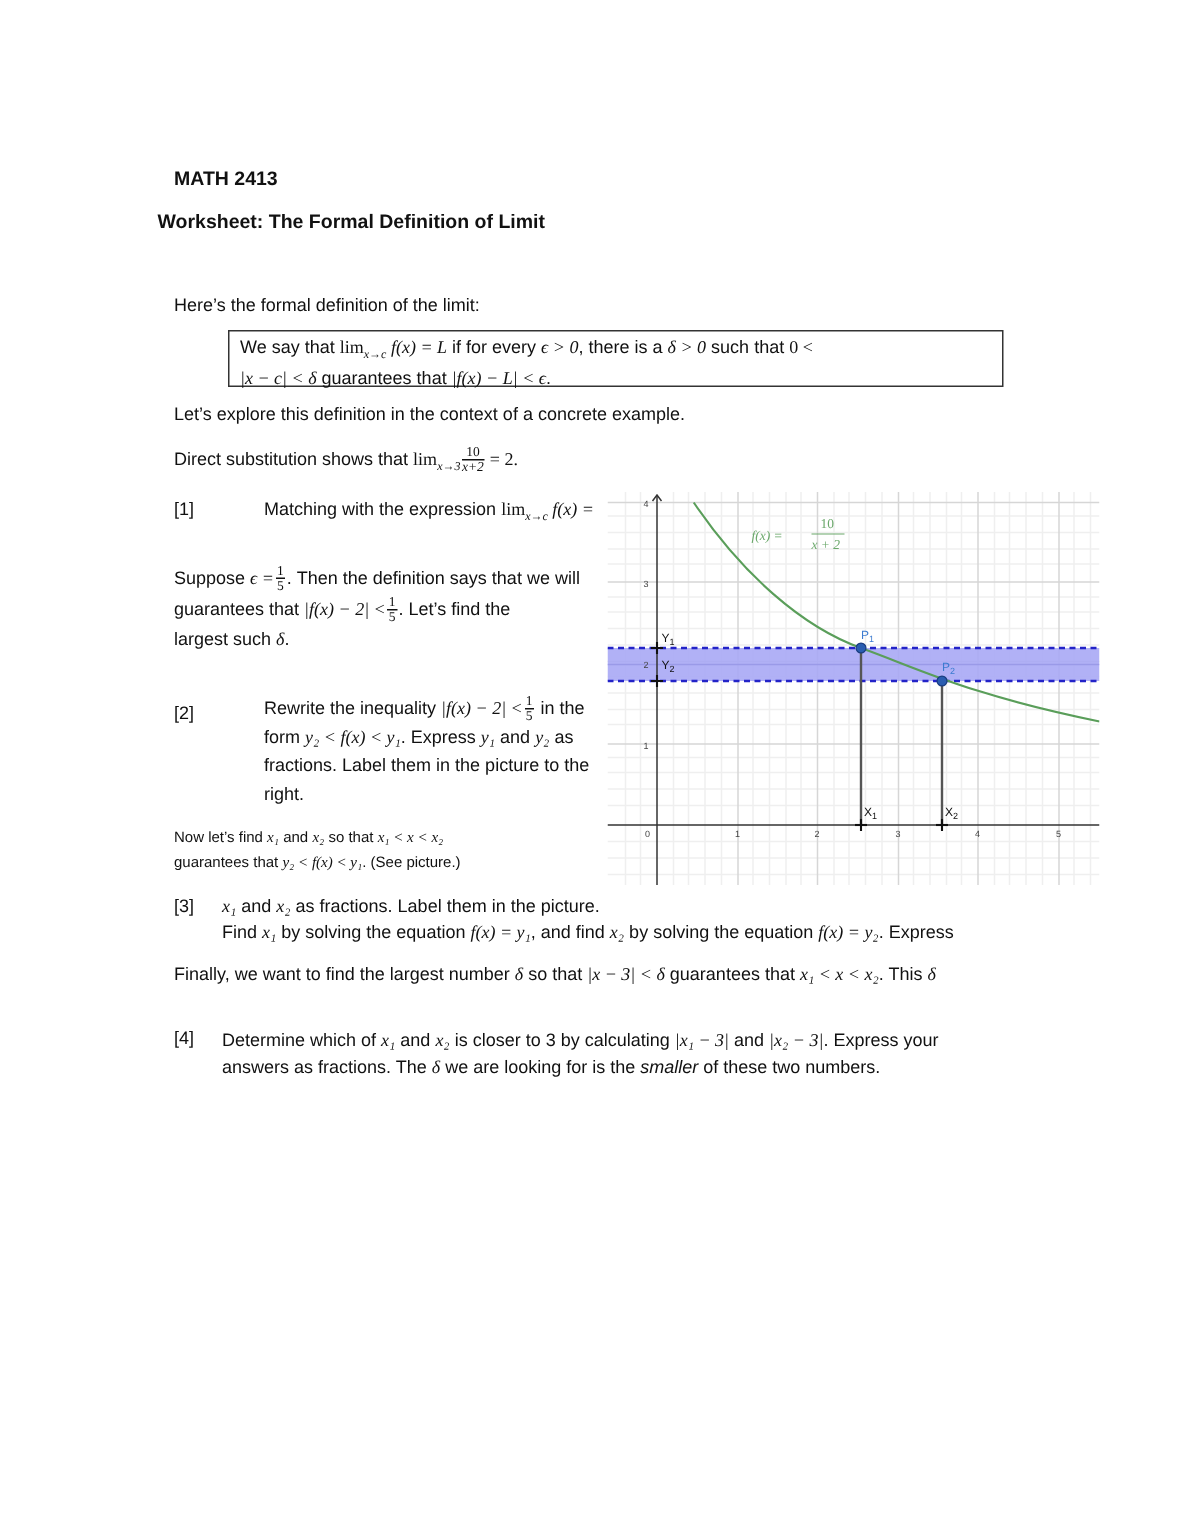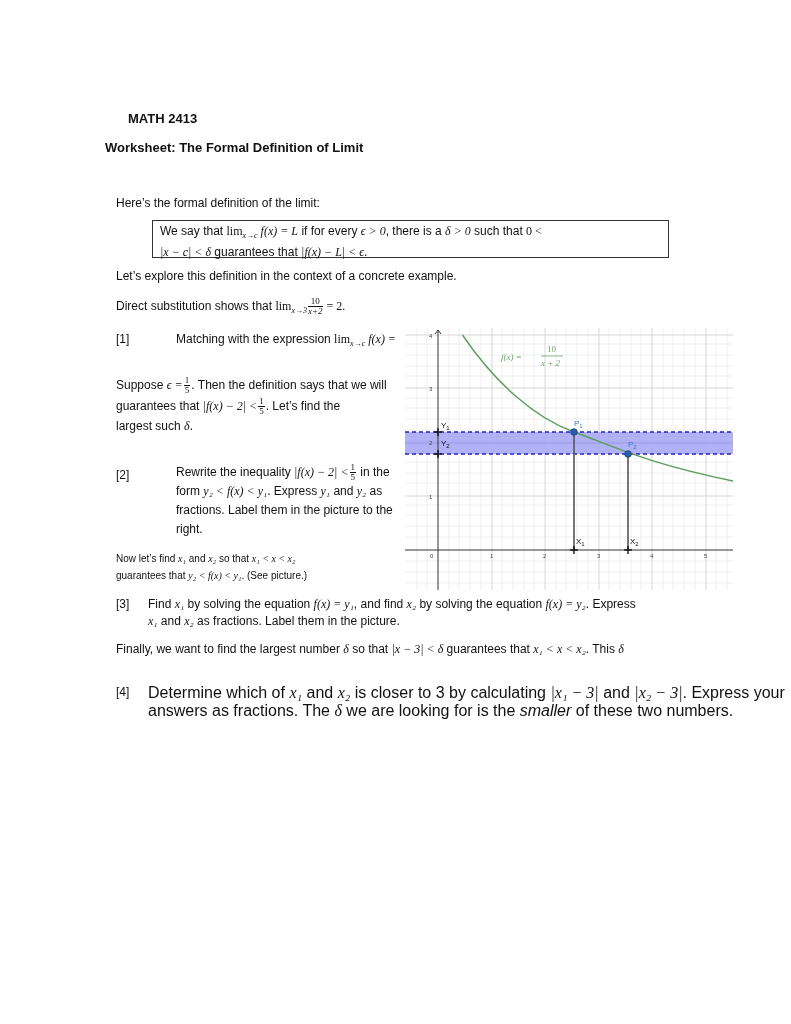--- a/index.html
+++ b/index.html
@@ -16,21 +16,21 @@
             box-sizing:border-box; padding:2px 7px; line-height:16px; font-size:12px; }
   .frac { display:inline-block; vertical-align:middle; text-align:center; font-size:9px; line-height:9px; margin:0 1px; }
   .frac .n { display:block; border-bottom:1px solid #111; padding:0 1px; }
   .frac .d { display:block; }
   sub { font-size:8px; }
   #graph { position:absolute; left:405px; top:328px; width:328px; height:262px; }
 </style>
 </head>
 <body>
 
-<div class="abs bold" style="left:128px;top:111px;font-size:13px;">MATH 2413</div>
+<div class="abs bold" style="left:116px;top:111px;font-size:13px;">MATH 2413</div>
 <div class="abs bold" style="left:105px;top:140px;font-size:13px;">Worksheet: The Formal Definition of Limit</div>
 
 <div class="line" style="top:196px;">Here’s the formal definition of the limit:</div>
 
 <div class="defbox">
   <div style="white-space:nowrap;">
     <span>We say that </span><span class="mathr">lim</span><sub class="math">x→c</sub><span class="math"> f(x) = L</span><span> if for every </span><span class="math">ϵ &gt; 0</span><span>, there is a </span><span class="math">δ &gt; 0</span><span> such that </span><span class="mathr">0 &lt;</span>
   </div>
   <div style="white-space:nowrap;">
     <span class="math">|x − c| &lt; δ</span><span> guarantees that </span><span class="math">|f(x) − L| &lt; ϵ</span><span>.</span>
@@ -62,30 +62,30 @@
   <div>right.</div>
 </div>
 
 <div class="abs" style="left:116px;top:550px;line-height:17px;white-space:nowrap;font-size:10px;">
   <div><span>Now let’s find </span><span class="math">x₁</span><span> and </span><span class="math">x₂</span><span> so that </span><span class="math">x₁ &lt; x &lt; x₂</span></div>
   <div><span>guarantees that </span><span class="math">y₂ &lt; f(x) &lt; y₁</span><span>. (See picture.)</span></div>
 </div>
 
 <div class="num" style="top:597px;">[3]</div>
 <div class="abs" style="left:148px;top:596px;line-height:17px;white-space:nowrap;font-size:12px;">
+  <div><span class="math">x₁</span><span> and </span><span class="math">x₂</span><span> as fractions. Label them in the picture.</span></div>
   <div><span>Find </span><span class="math">x₁</span><span> by solving the equation </span><span class="math">f(x) = y₁</span><span>, and find </span><span class="math">x₂</span><span> by solving the equation </span><span class="math">f(x) = y₂</span><span>. Express</span></div>
-  <div><span class="math">x₁</span><span> and </span><span class="math">x₂</span><span> as fractions. Label them in the picture.</span></div>
 </div>
 
 <div class="abs" style="left:116px;top:640px;line-height:18px;white-space:nowrap;font-size:12px;">
   <div><span>Finally, we want to find the largest number </span><span class="math">δ</span><span> so that </span><span class="math">|x − 3| &lt; δ</span><span> guarantees that </span><span class="math">x₁ &lt; x &lt; x₂</span><span>. This </span><span class="math">δ</span></div>
 </div>
 
 <div class="num" style="top:685px;">[4]</div>
-<div class="abs" style="left:148px;top:684px;line-height:18px;white-space:nowrap;font-size:16px;">
+<div class="abs" style="left:148px;top:684px;line-height:18px;white-space:nowrap;font-size:12px;">
   <div><span>Determine which of </span><span class="math">x₁</span><span> and </span><span class="math">x₂</span><span> is closer to 3 by calculating </span><span class="math">|x₁ − 3|</span><span> and </span><span class="math">|x₂ − 3|</span><span>. Express your</span></div>
   <div><span>answers as fractions. The </span><span class="math">δ</span><span> we are looking for is the </span><i>smaller</i><span> of these two numbers.</span></div>
 </div>
 
 <svg id="graph" viewBox="0 0 328 262" xmlns="http://www.w3.org/2000/svg">
   <g stroke="#efefef" stroke-width="1">
     <line x1="0" y1="16" x2="328" y2="16"></line>
       <line x1="0" y1="27" x2="328" y2="27"></line>
       <line x1="0" y1="38" x2="328" y2="38"></line>
       <line x1="0" y1="48" x2="328" y2="48"></line>

